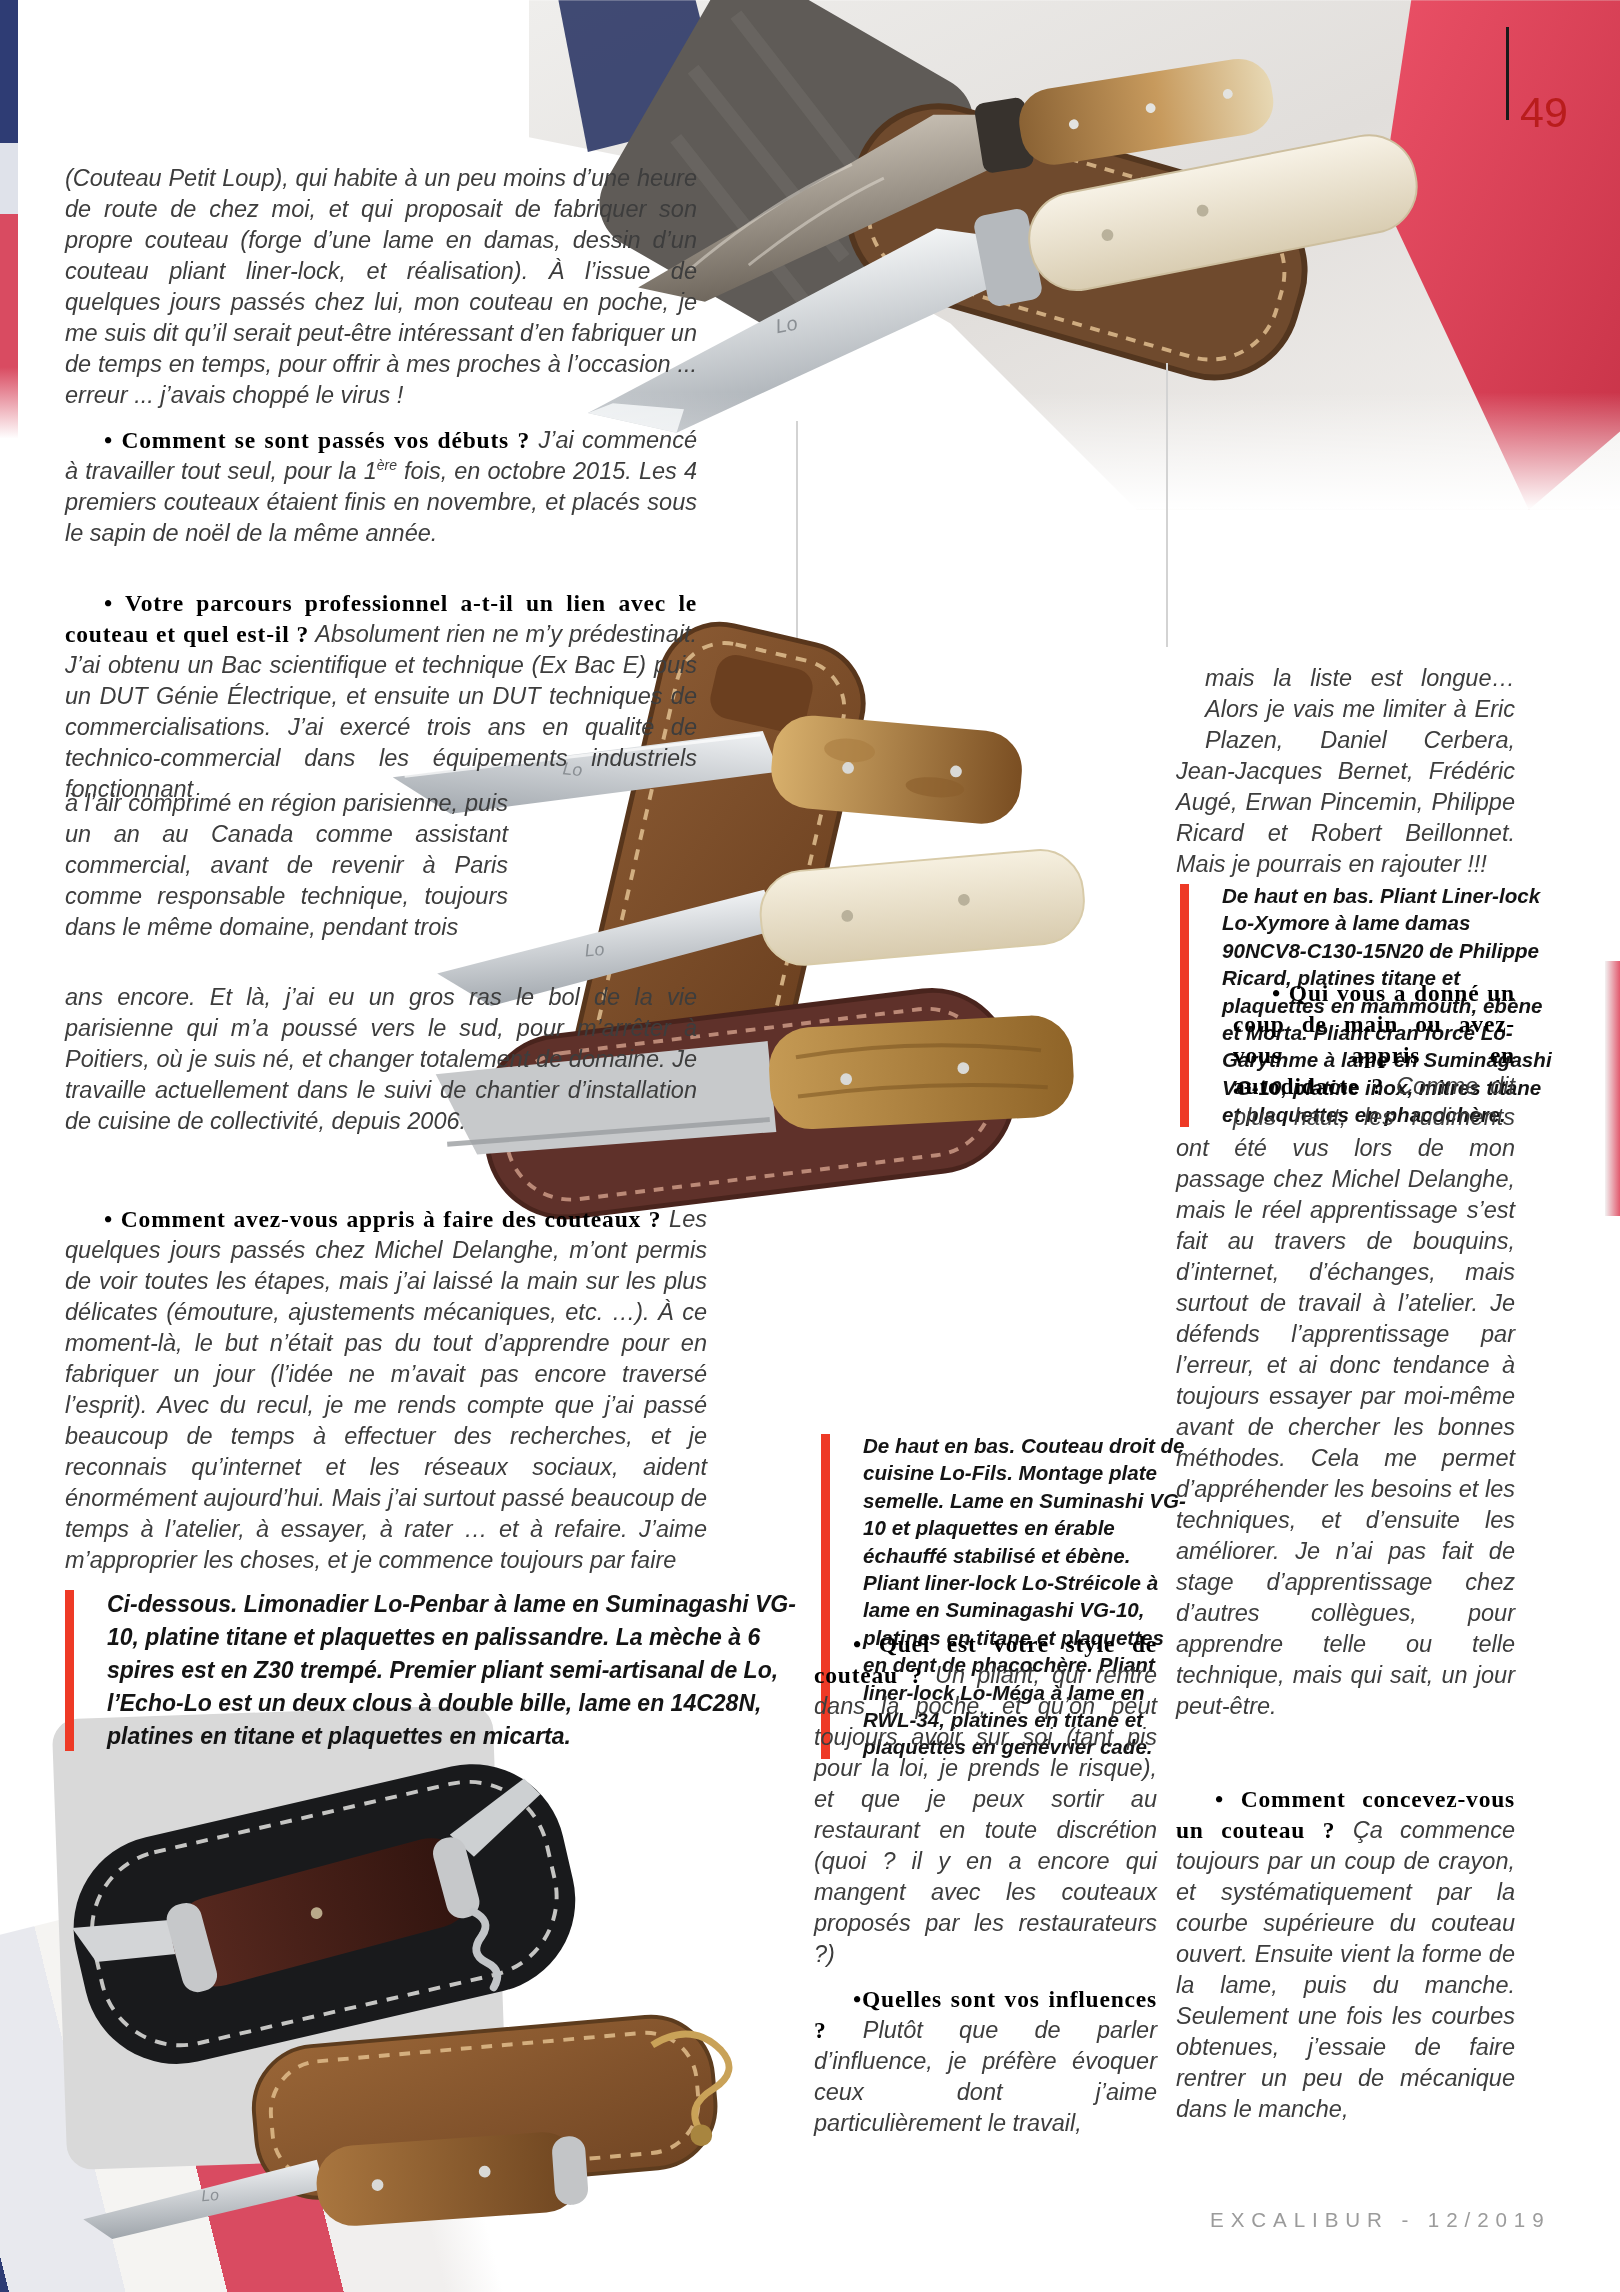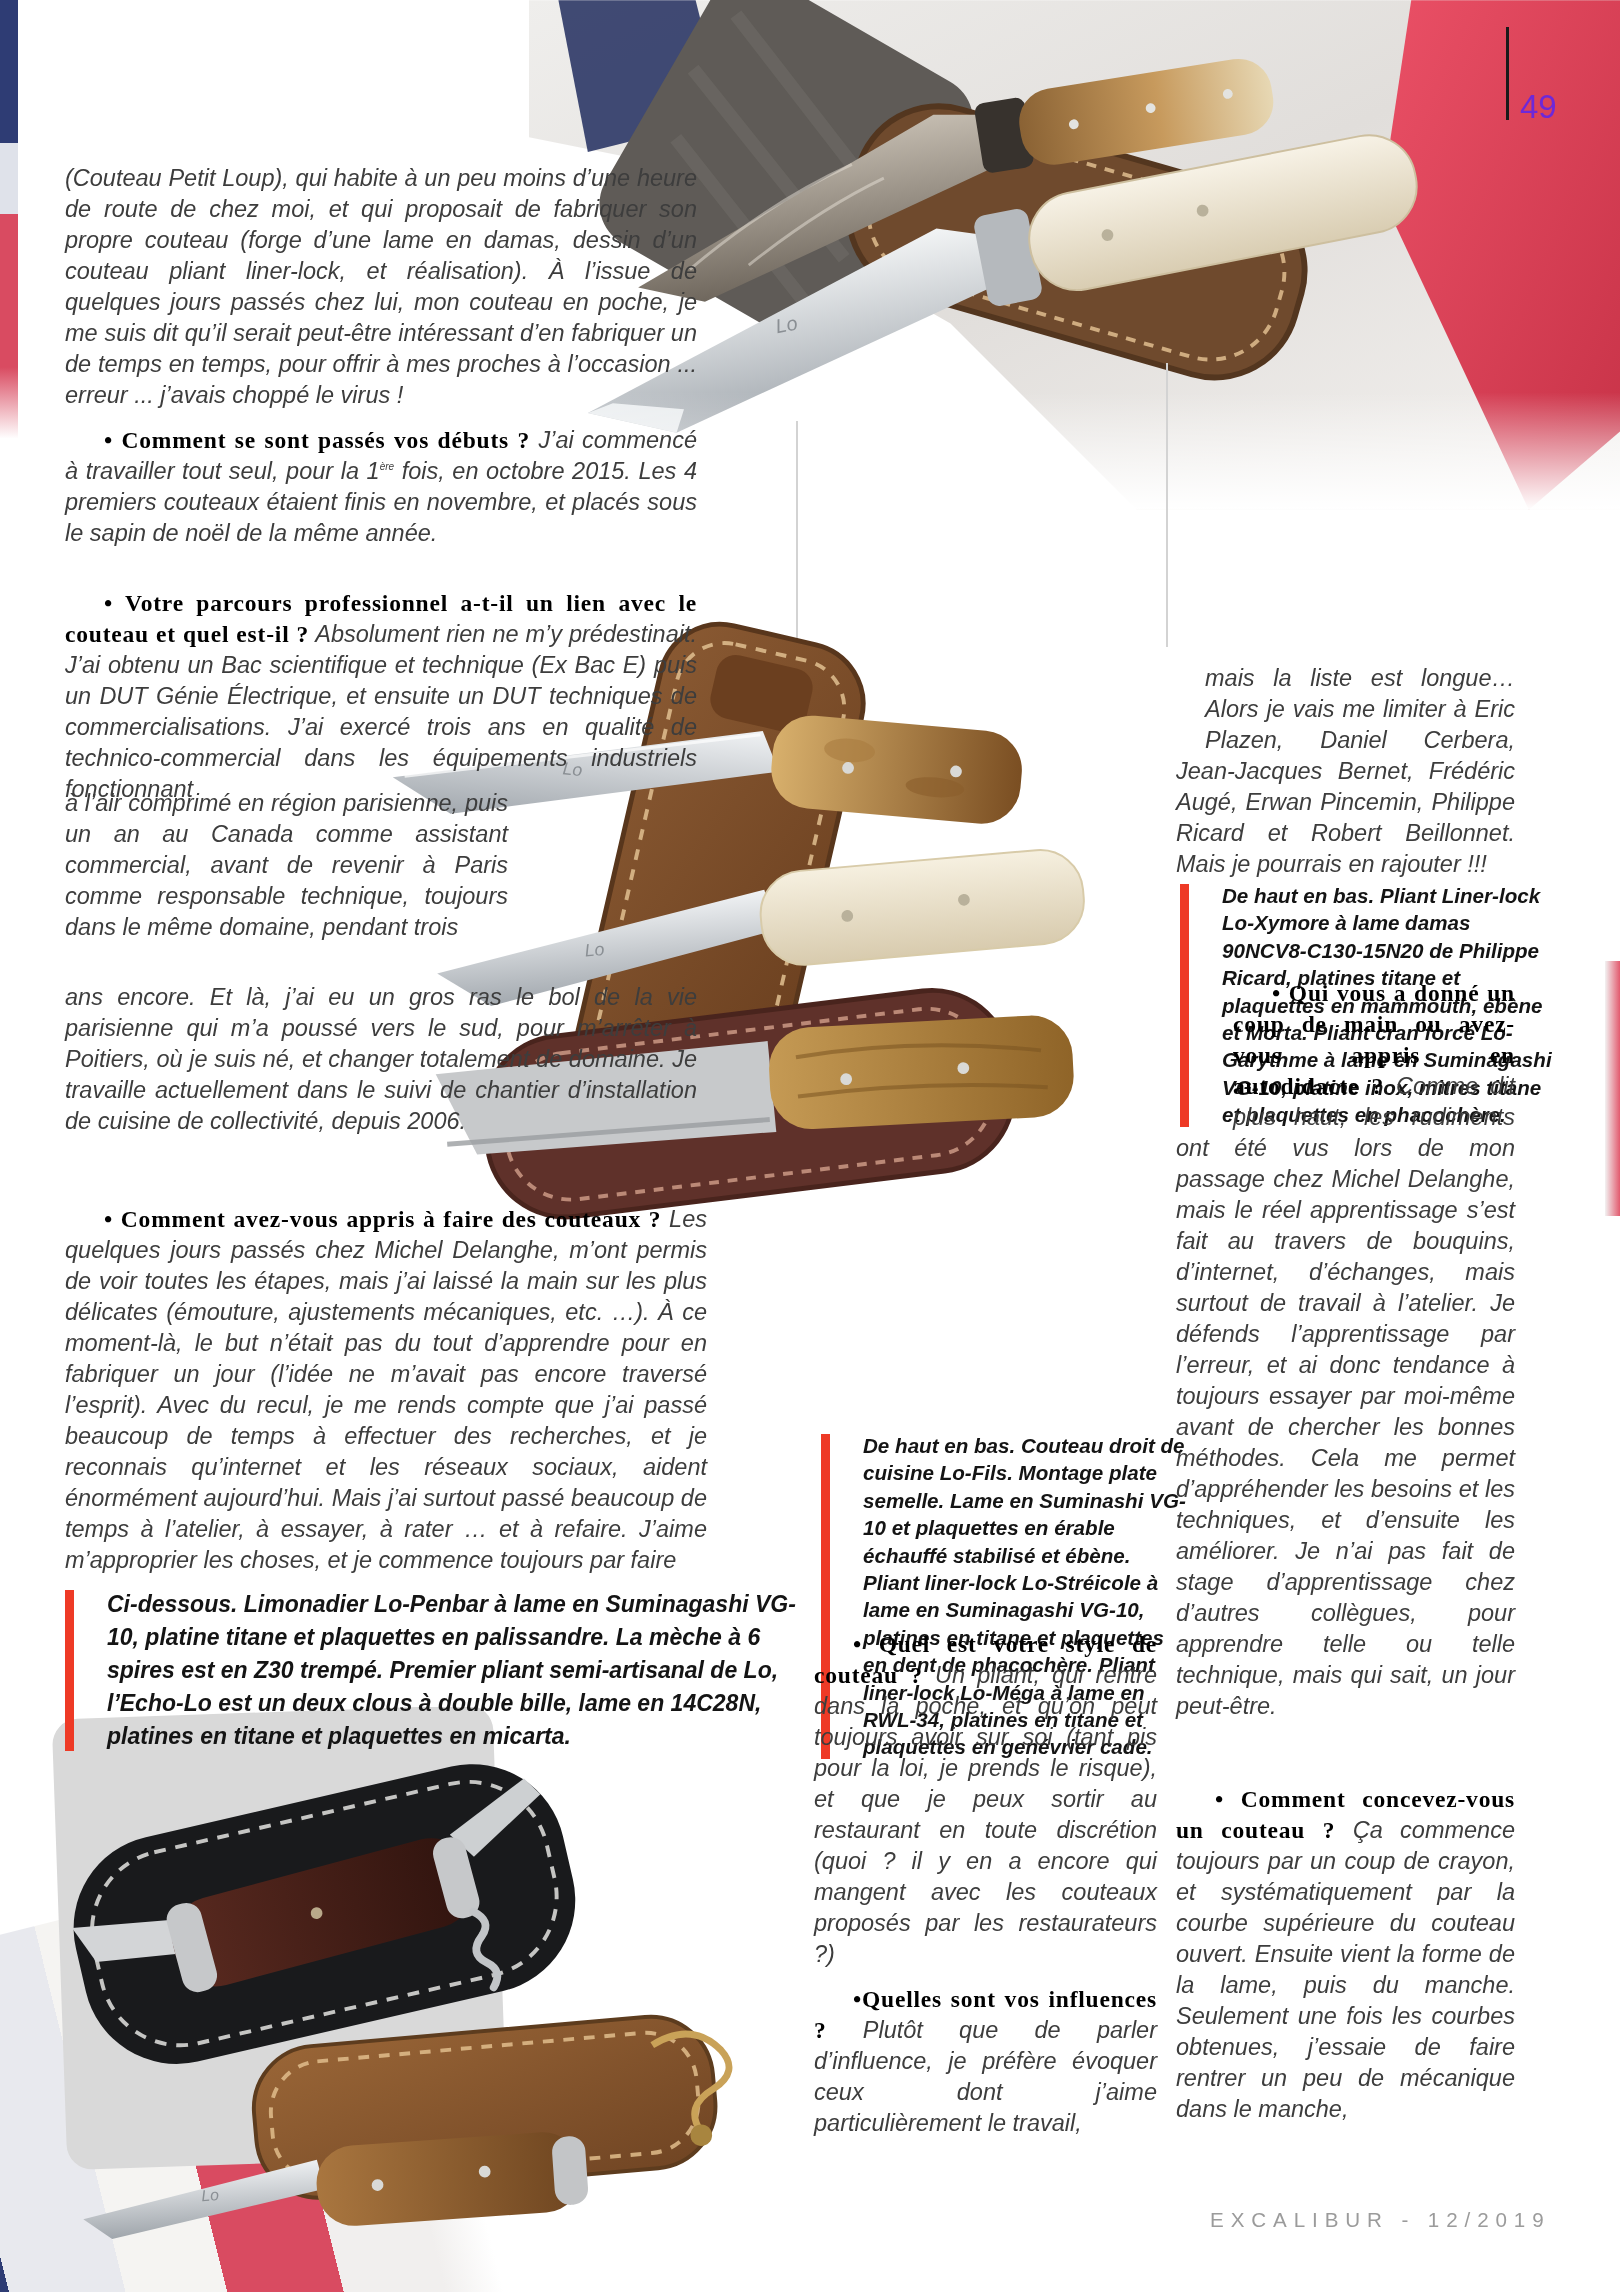--- a/index.html
+++ b/index.html
@@ -6,28 +6,28 @@
   .page{position:relative;width:1620px;height:2293px;background:#fff;overflow:hidden;
         font-family:"Liberation Sans",sans-serif;}
   .abs{position:absolute;}
   
   .body-block{font-size:23.5px;line-height:31px;color:#3d3d3d;text-align:justify;
               font-style:italic;hyphens:auto;}
   .body-block p{margin:0;}
   .qa{text-indent:39px;}
   .qhead{font-style:normal;font-weight:bold;color:#000;letter-spacing:0.8px;font-family:Liberation Serif, serif;}
   .ans{font-style:italic;}
-  sup{font-size:10px;line-height:0;}
+  sup{font-size:14px;line-height:0;}
   .caption-box{position:relative;padding-left:42px;}
   .caption-box .cap-bar{position:absolute;left:0;top:2px;bottom:2px;width:8.8px;background:#ee3a26;}
   .caption-text{font-size:20.6px;line-height:27.4px;font-weight:bold;font-style:italic;
                 color:#141414;text-align:left;margin:0;}
   .caption-left .caption-text{line-height:33px;font-size:23px;}
   .footer{font-size:20.6px;letter-spacing:6.9px;color:#9b9b9b;font-style:normal;}
-  .pageno{font-size:33px;color:#6d28d9;}
+  .pageno{font-size:43px;color:#b91c1c;}
   .pageno-rule{width:2.9px;background:#1a1a1a;}
   .vrule{width:2px;background:#d3d3d3;}
   .spacer-l{float:left;}
   
   .flag-left{left:0;top:0;width:17.6px;height:510px;
      background:linear-gradient(180deg,#2e3c74 0%,#2e3c74 28%,#dfe2ea 28%,#dfe2ea 42%,
                 #d94b61 42%,#d94b61 72%,rgba(255,255,255,0) 86%);}
   .flag-right-sliver{left:1605px;top:961px;width:14.7px;height:255px;
      background:linear-gradient(90deg,#f2f2f2,#e25a6e);}
   .flag-corner{left:-88px;top:1877px;width:706px;height:549px;transform:rotate(-14deg);

